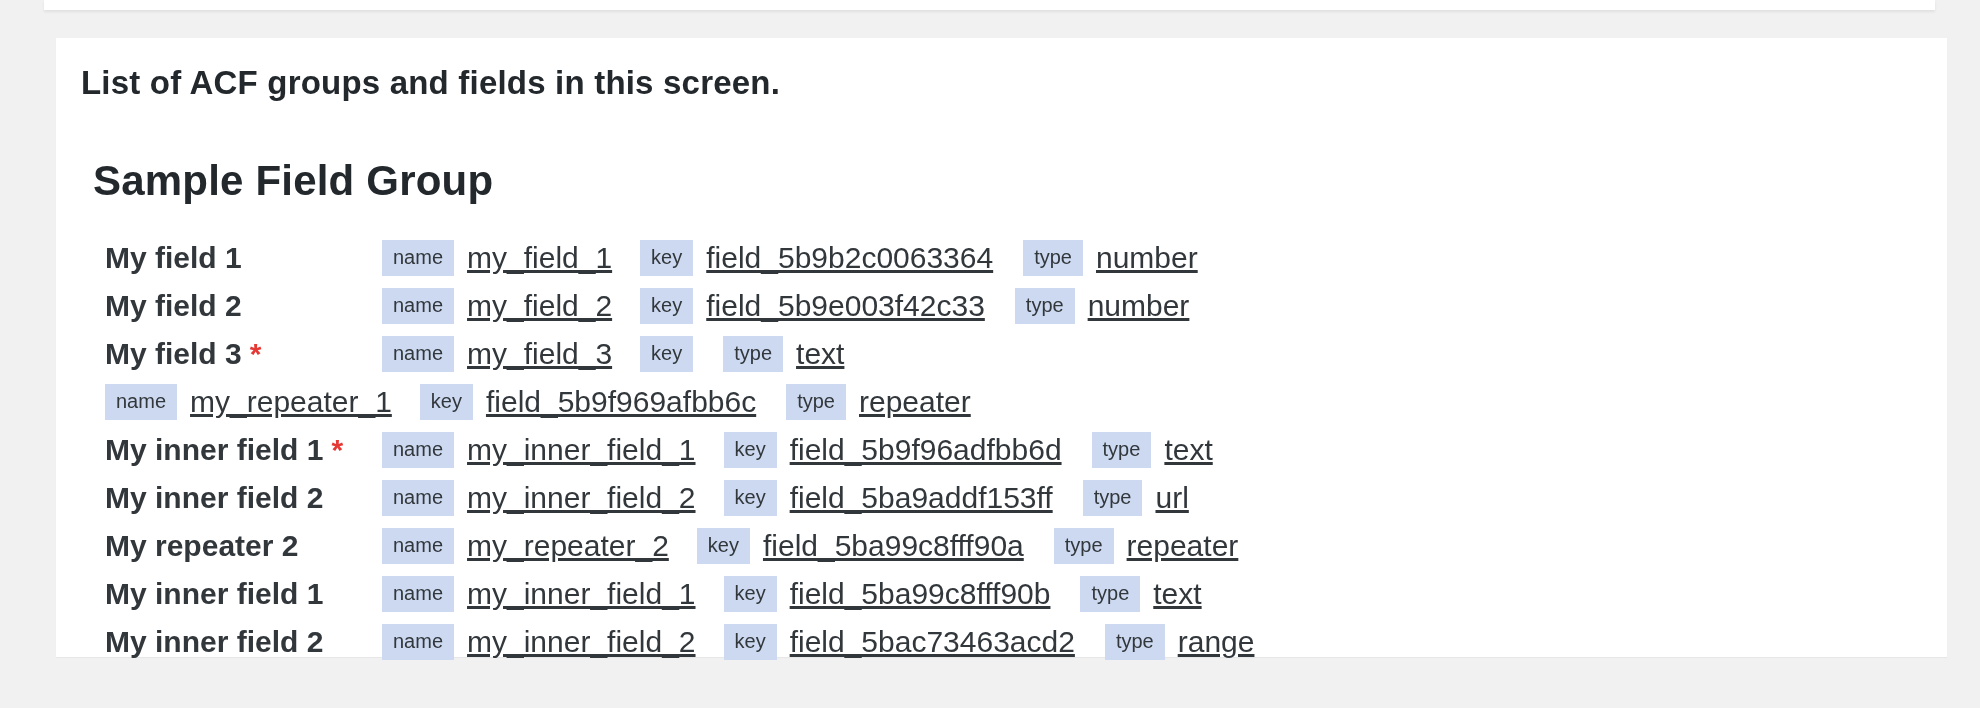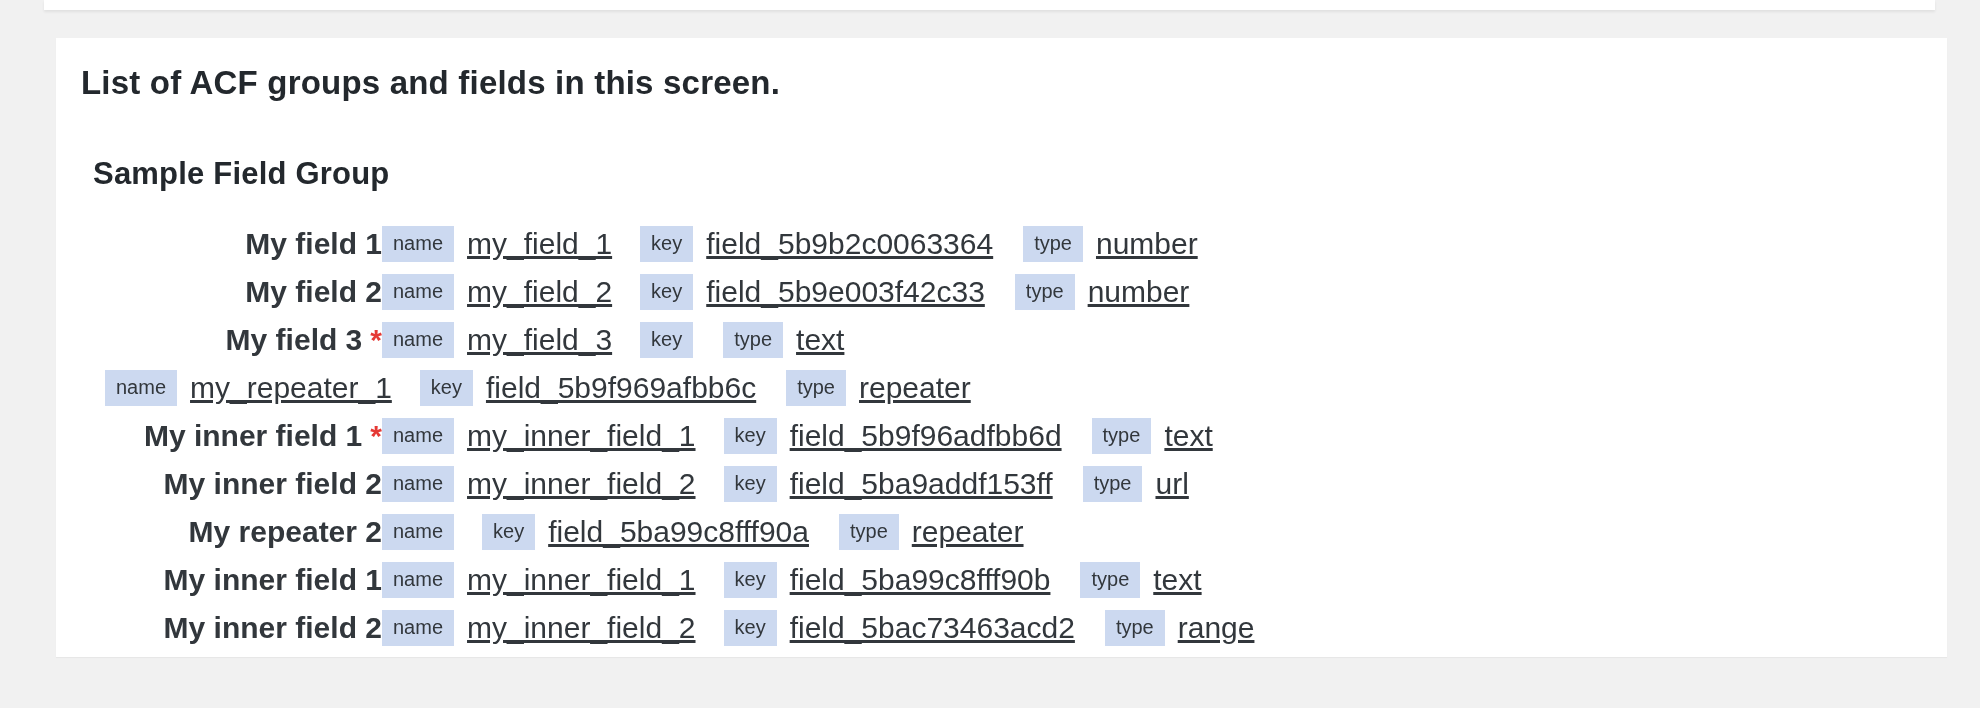--- a/index.html
+++ b/index.html
@@ -36,29 +36,28 @@
     padding: 24px 0 0 25px;
     font-size: 33px;
     line-height: 1.25;
     font-weight: bold;
     color: var(--heading-dark);
     letter-spacing: 0.2px;
   }
   .group-title {
     margin: 0;
     padding: 52px 0 0 37px;
-    font-size: 31px;
+    font-size: 42px;
     line-height: 1.25;
     font-weight: bold;
     color: var(--heading-dark);
     letter-spacing: 0.2px;
   }
   .field-list {
     margin-top: 26px;
-    text-align: right;
   }
   .field-row {
     display: flex;
     align-items: center;
     height: 48px;
     padding-left: 49px;
     font-size: 30px;
     color: var(--text-dark);
   }
   .field-label-cell {
@@ -162,20 +161,21 @@
     <span class="badge badge-key">key</span>
     <span class="field-value">field_5ba9addf153ff</span>
     <span class="badge badge-type">type</span>
     <span class="field-value">url</span>
   </div>
       <div class="field-row">
     <div class="field-label-cell">
       <span>My repeater 2</span>
     </div>
     <span class="badge badge-name">name</span>
+    <span class="field-value">my_repeater_2</span>
     <span class="badge badge-key">key</span>
     <span class="field-value">field_5ba99c8fff90a</span>
     <span class="badge badge-type">type</span>
     <span class="field-value">repeater</span>
   </div>
       <div class="field-row">
     <div class="field-label-cell">
       <span>My inner field 1</span>
     </div>
     <span class="badge badge-name">name</span>

